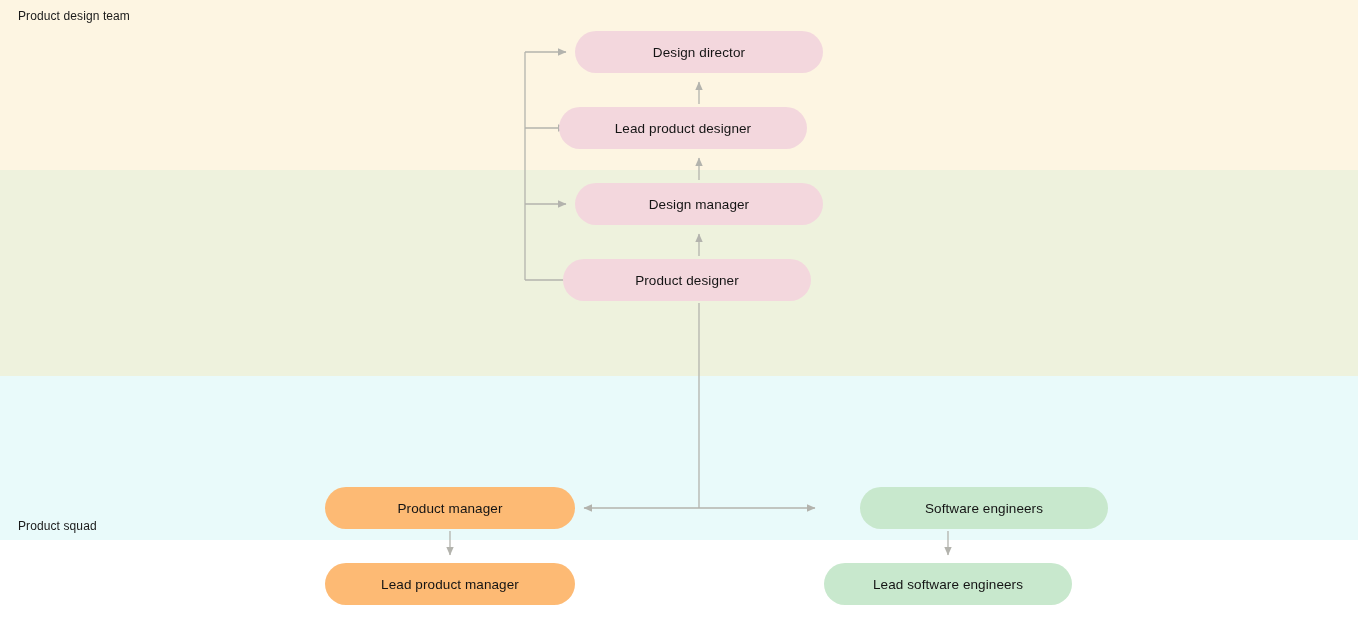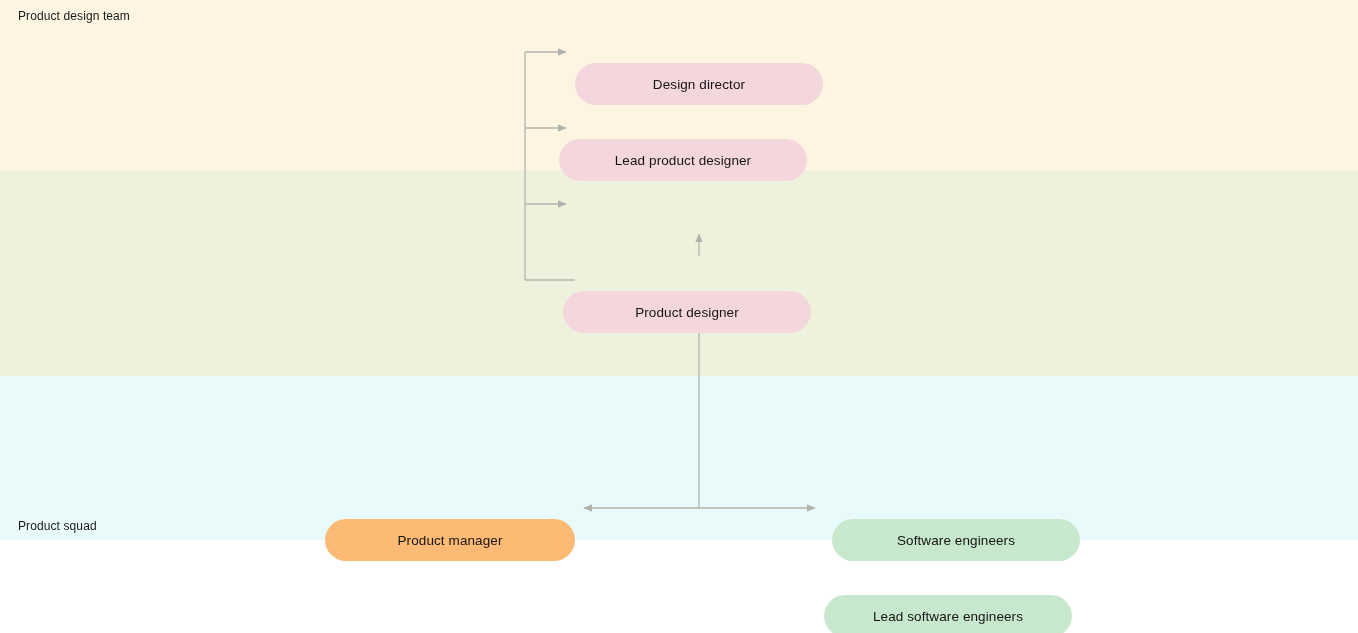--- a/index.html
+++ b/index.html
@@ -49,21 +49,20 @@
     border-radius: 21px;
     display: flex;
     align-items: center;
     justify-content: center;
     box-sizing: border-box;
     font-size: 13.5px;
     color: #141414;
     letter-spacing: 0.1px;
     white-space: nowrap;
     user-select: none;
-    margin-top: 32px;
   }
   .node-pink  { background: #f3d7dd; }
   .node-peach { background: #fdba74; }
   .node-green { background: #c8e8cd; }
 </style>
 </head>
 <body>
 
 <div id="canvas">
 
@@ -114,31 +113,37 @@
   </svg>
 
   <div class="node node-pink" style="left:575px; top:31px; width:248px;">
     <span>Design director</span>
   </div>
 
   <div class="node node-pink" style="left:559px; top:107px; width:248px;">
     <span>Lead product designer</span>
   </div>
 
+  <div class="node node-pink" style="left:575px; top:183px; width:248px;">
+    <span>Design manager</span>
+  </div>
 
   <div class="node node-pink" style="left:563px; top:259px; width:248px;">
     <span>Product designer</span>
   </div>
 
   <div class="node node-peach" style="left:325px; top:487px; width:250px;">
     <span>Product manager</span>
   </div>
 
+  <div class="node node-peach" style="left:325px; top:563px; width:250px;">
+    <span>Lead product manager</span>
+  </div>
 
-  <div class="node node-green" style="left:832px; top:487px; width:248px;">
+  <div class="node node-green" style="left:860px; top:487px; width:248px;">
     <span>Software engineers</span>
   </div>
 
   <div class="node node-green" style="left:824px; top:563px; width:248px;">
     <span>Lead software engineers</span>
   </div>
 
 </div>
 
 </body></html>

